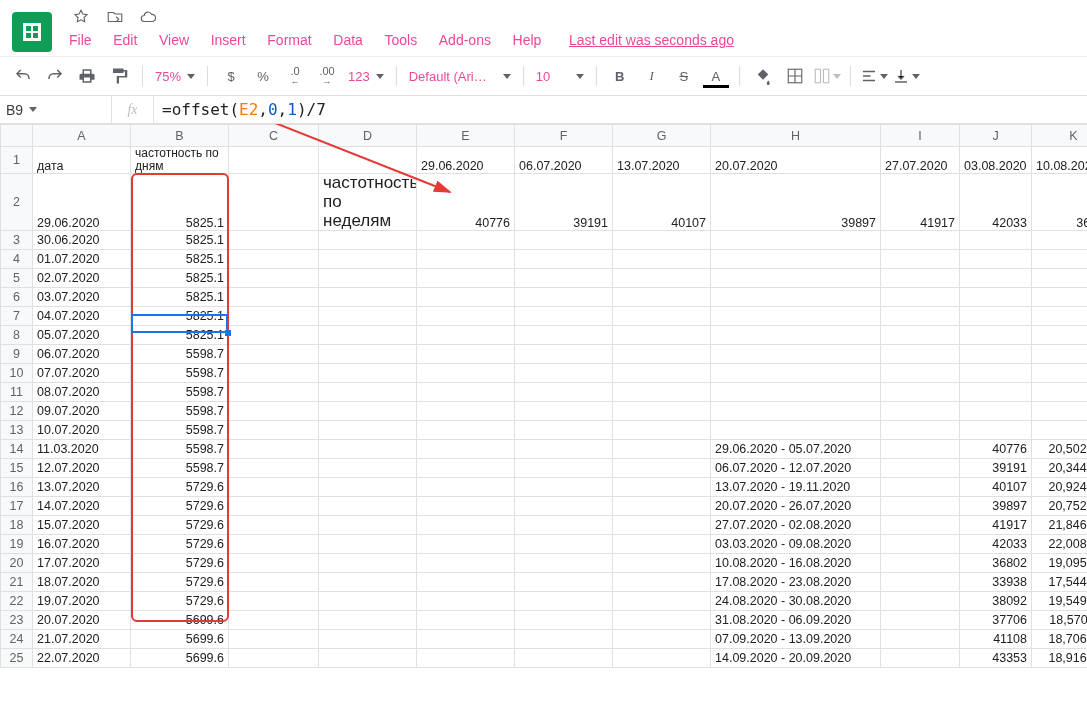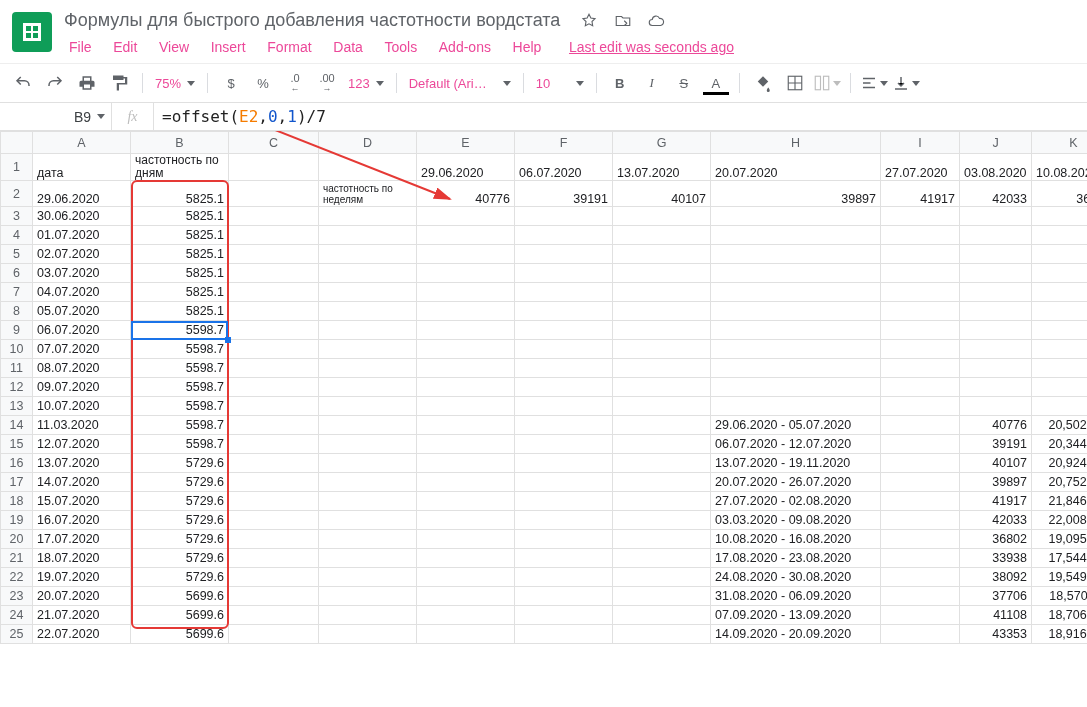--- a/index.html
+++ b/index.html
@@ -25,21 +25,21 @@
   .zoom, .font, .fsize { display:flex; align-items:center; color:#ec4899; font-size:13px; padding:0 4px; cursor:pointer;}
   .drop { width:0;height:0;border-left:4px solid transparent;border-right:4px solid transparent;border-top:5px solid #5f6368; margin-left:6px;}
   .tlabel { padding:0 4px; font-family:Arial;}
   .bold { font-weight:bold; }
   .italic { font-style:italic; font-family:'Times New Roman',serif;}
   .strike { text-decoration:line-through;}
   .color-A { position:relative;}
   .color-A::after { content:''; position:absolute; left:2px;right:2px;bottom:2px; height:3px; background:#000;}
   
   .fxbar { display:flex; align-items:center; border-bottom:1px solid #e0e0e0; height:28px;}
-  .namebox { width:112px; border-right:1px solid #e0e0e0; display:flex; align-items:center; padding:0 6px; font-size:14px; color:#3c4043; height:100%; justify-content:flex-end;}
+  .namebox { width:112px; border-right:1px solid #e0e0e0; display:flex; align-items:center; padding:0 6px; font-size:14px; color:#3c4043; height:100%; justify-content:flex-start;}
   .fx { width:42px; text-align:left; font-style:italic; font-family:'Times New Roman',serif; color:#bdbdbd; font-size:14px; border-right:1px solid #e0e0e0; height:100%; display:flex;align-items:center;justify-content:center;}
   .formula { flex:1; padding:0 8px; font-family:Consolas,Monaco,monospace; font-size:16px; }
   .formula .fn { color:#222;}
   .formula .par { color:#222;}
   .formula .ref { color:#f57c00;}
   .formula .arg { color:#1155cc;}
   .formula .op { color:#222;}
   
   .grid-wrap { position:relative; }
   table.grid { border-collapse:collapse; table-layout:fixed; width:1087px;}
@@ -66,21 +66,20 @@
 <div class="header">
   <div class="logo">
       <div class="logo-grid">
         <div></div>
         <div></div>
         <div></div>
         <div></div>
       </div>
     </div>
   <div class="titlezone">
-    <span class="doc-title">Формулы для быстрого добавления частотности вордстата</span>
     <span class="title-icons">
       <svg viewBox="0 0 24 24">
           <path d="M12 3l2.5 5 5.5.8-4 3.9.9 5.5L12 15.7 7.1 18.2 8 12.7 4 8.8l5.5-.8L12 3z"></path>
         </svg>
       <svg viewBox="0 0 24 24">
           <path d="M3 6h7l2 2h9v10H3z"></path>
           <path d="M14 12l3 3-3 3" stroke-linecap="round" stroke-linejoin="round"></path>
         </svg>
       <svg viewBox="0 0 24 24">
           <path d="M7 18a4 4 0 010-8 5 5 0 019.6-1.5A4 4 0 0118 18H7z"></path>
@@ -249,21 +248,21 @@
     <td class="text" style="vertical-align:bottom;">20.07.2020</td>
     <td class="text" style="vertical-align:bottom;">27.07.2020</td>
     <td class="text" style="vertical-align:bottom;">03.08.2020</td>
     <td class="text" style="vertical-align:bottom;">10.08.2020</td>
   </tr>
   <tr class="h26">
     <th class="rowhead">2</th>
     <td class="text" style="vertical-align:bottom;">29.06.2020</td>
     <td class="num" style="vertical-align:bottom;">5825.1</td>
     <td></td>
-    <td class="text" style="white-space:normal;line-height:1.1;font-size:10px;">частотность по неделям</td>
+    <td class="text" style="white-space:normal;line-height:1.1;font-size:17px;">частотность по неделям</td>
     <td class="num" style="vertical-align:bottom;">40776</td>
     <td class="num" style="vertical-align:bottom;">39191</td>
     <td class="num" style="vertical-align:bottom;">40107</td>
     <td class="num" style="vertical-align:bottom;">39897</td>
     <td class="num" style="vertical-align:bottom;">41917</td>
     <td class="num" style="vertical-align:bottom;">42033</td>
     <td class="num" style="vertical-align:bottom;">36802</td>
   </tr>
   </tbody>
       <tbody id="rowsA">

